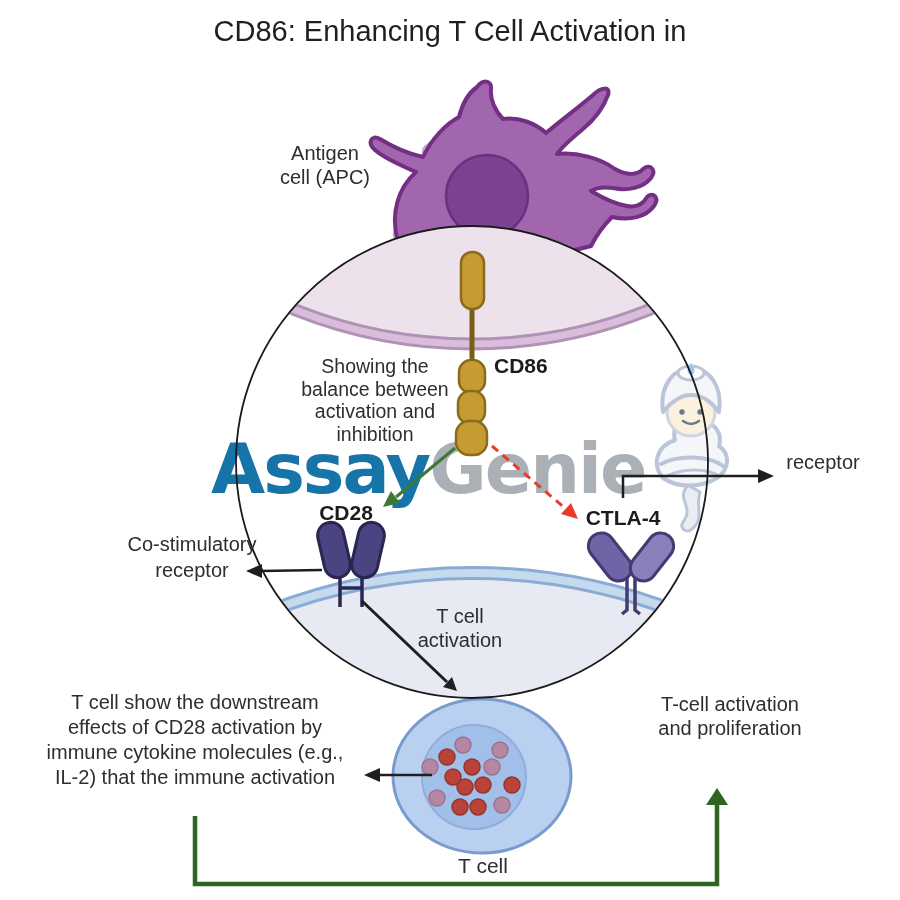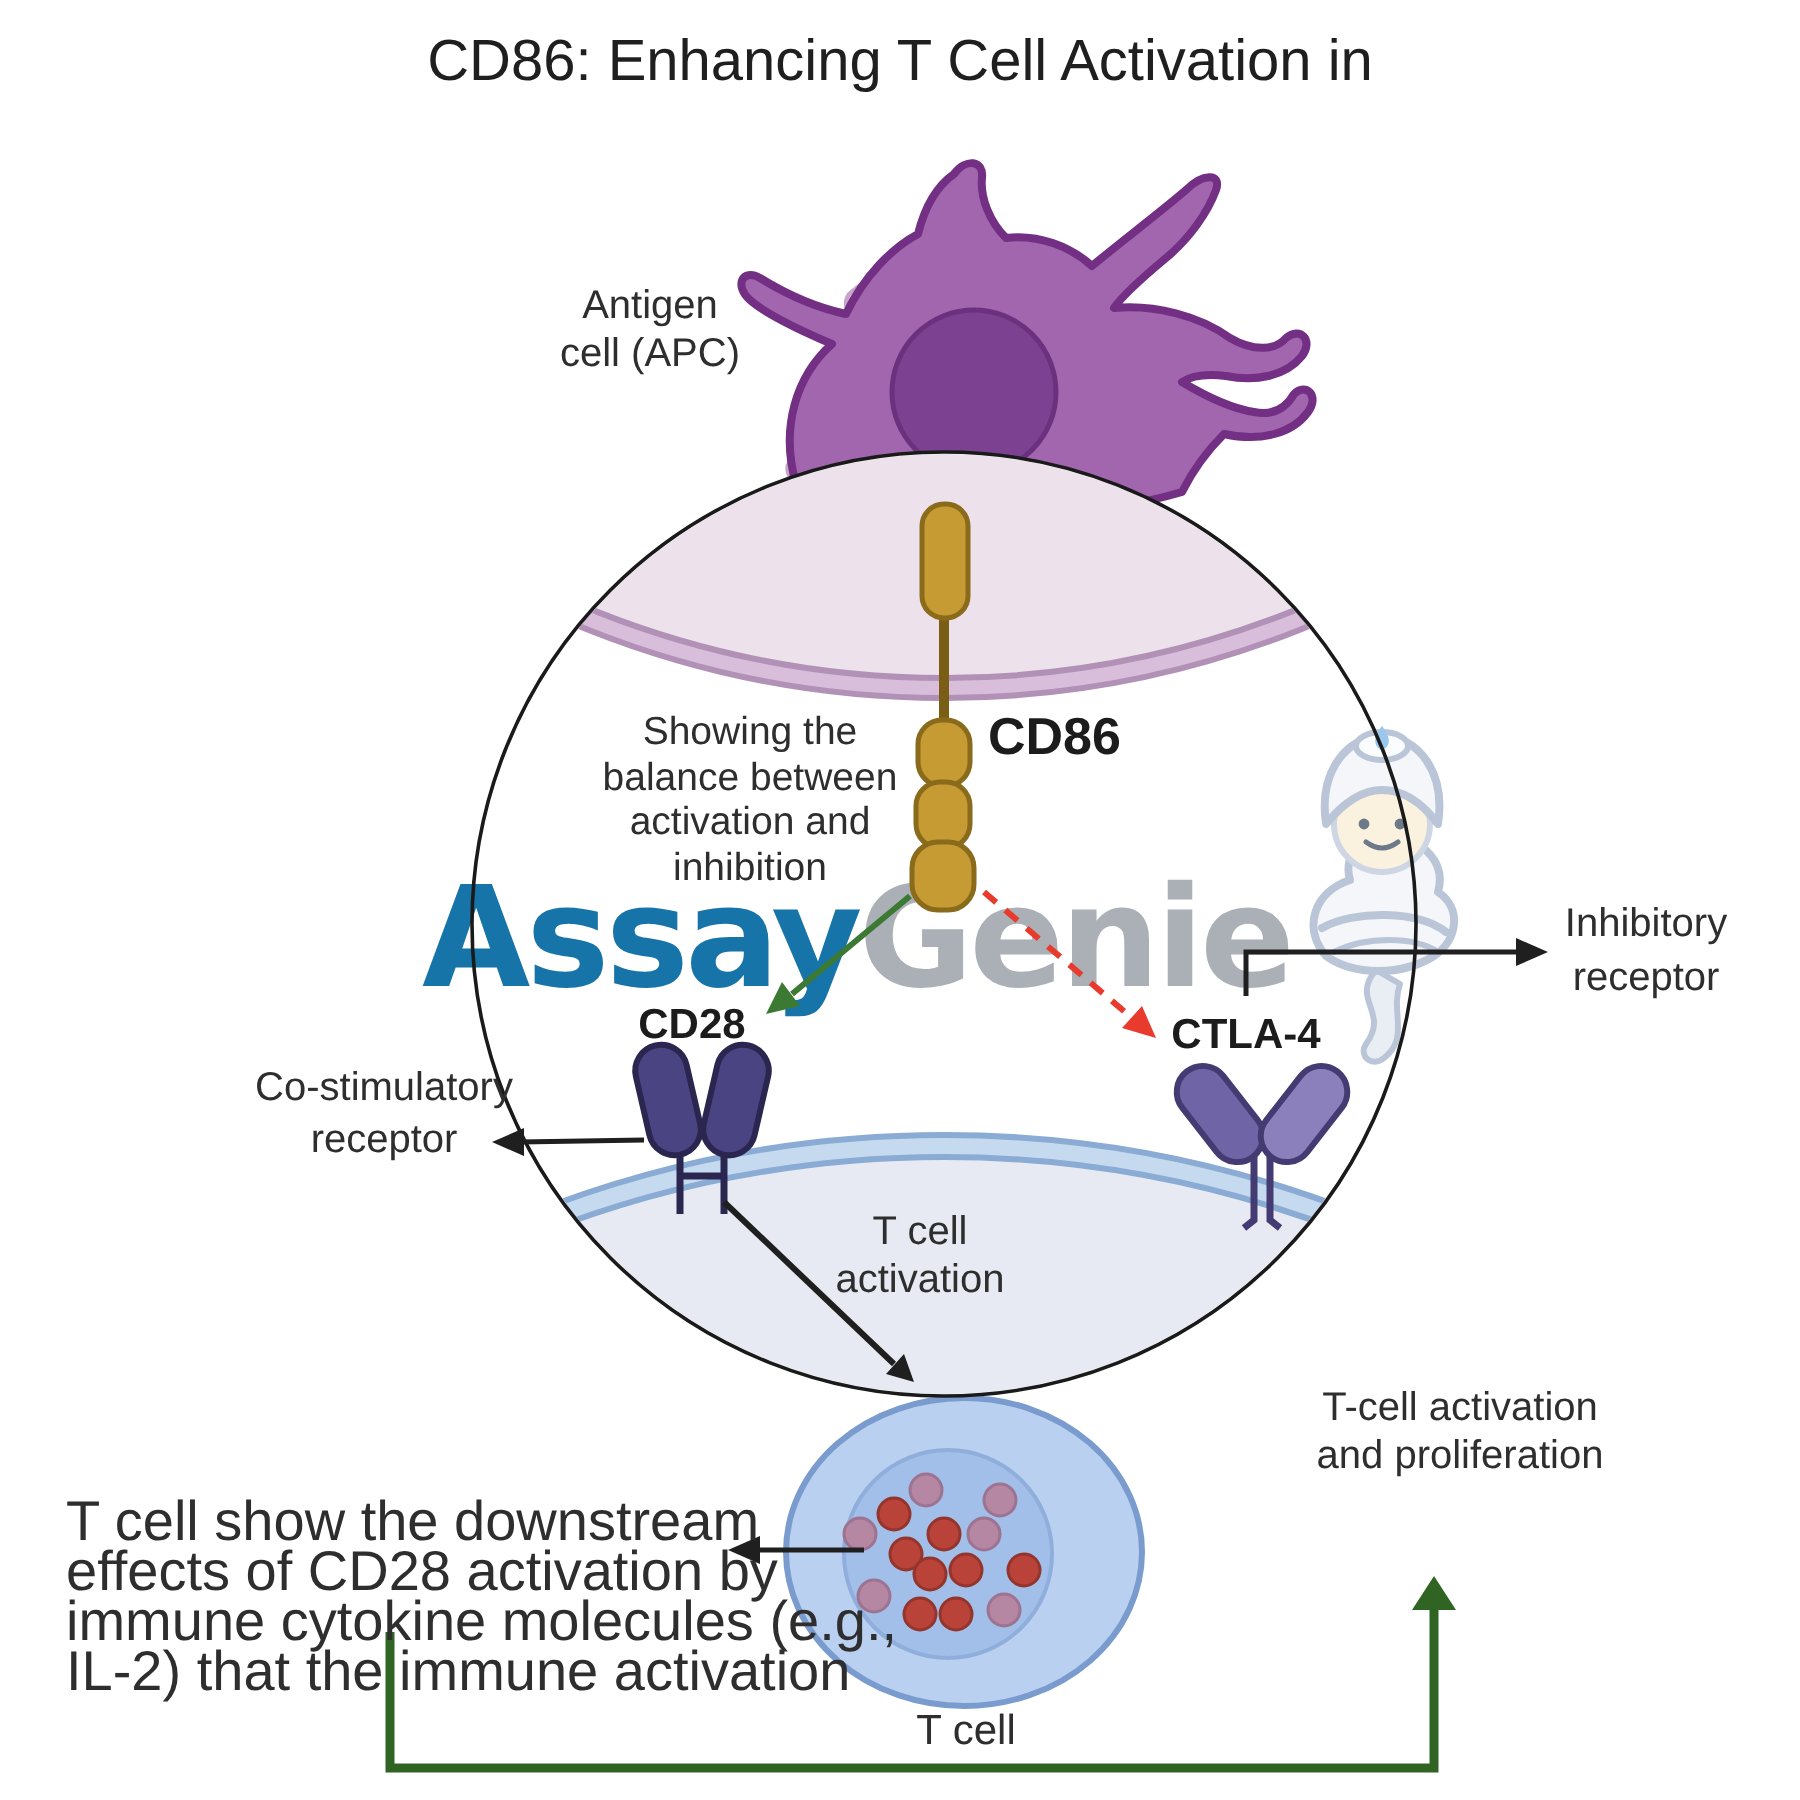--- a/index.html
+++ b/index.html
@@ -4,27 +4,27 @@
 <style>
   html,body{margin:0;padding:0;background:#ffffff;}
   .canvas{position:relative;width:900px;height:900px;background:#ffffff;overflow:hidden;
           font-family:"Liberation Sans",sans-serif;}
   .layer{position:absolute;left:0;top:0;}
   .lbl{position:absolute;text-align:center;color:#2e2e2e;line-height:1.2;}
   .lbl div{white-space:nowrap;}
   .title{left:0;right:0;top:13px;font-size:29px;color:#1f1f1f;line-height:37px;}
   .apc-label{left:245px;top:141px;width:160px;font-size:20px;line-height:24px;}
   .balance-note{left:293px;top:355px;width:164px;font-size:19.5px;line-height:22.5px;}
-  .cd86-label{left:494px;top:353px;font-size:26px;font-weight:bold;color:#1c1c1c;}
+  .cd86-label{left:494px;top:353px;font-size:21px;font-weight:bold;color:#1c1c1c;}
   .cd28-label{left:306px;top:500px;width:80px;font-size:21px;font-weight:bold;color:#1c1c1c;}
   .ctla4-label{left:573px;top:505px;width:100px;font-size:21px;font-weight:bold;color:#1c1c1c;}
   .costim-label{left:110px;top:531px;width:164px;font-size:20px;line-height:26px;}
   .inhib-label{left:752px;top:449px;width:142px;font-size:20px;line-height:27px;}
   .tcellact-label{left:398px;top:604px;width:124px;font-size:20px;line-height:24px;}
-  .downstream-label{left:33px;top:748px;width:324px;font-size:28px;line-height:25px;}
+  .downstream-label{left:33px;top:690px;width:324px;font-size:20px;line-height:25px;}
   .prolif-label{left:638px;top:692px;width:184px;font-size:20px;line-height:24px;}
   .tcell-label{left:433px;top:853px;width:100px;font-size:21px;}
   .watermark{position:absolute;left:211px;top:428px;font-family:"DejaVu Sans",sans-serif;
              font-weight:bold;font-size:70px;letter-spacing:-2px;opacity:.92;z-index:1;}
   .wm-assay{color:#0369a1;}
   .wm-genie{color:#A4AAB1;}
   .z0{z-index:0;} .z1{z-index:1;} .z2{z-index:2;} .z3{z-index:3;}
 </style>
 </head>
 <body>
@@ -196,21 +196,20 @@
   <div class="lbl cd86-label z3">CD86</div>
   <div class="lbl cd28-label z3">CD28</div>
   <div class="lbl ctla4-label z3">CTLA-4</div>
 
   <div class="lbl costim-label z3">
     <div>Co-stimulatory</div>
     <div>receptor</div>
   </div>
 
   <div class="lbl inhib-label z3">
-    <div>Inhibitory</div>
     <div>receptor</div>
   </div>
 
   <div class="lbl tcellact-label z3">
     <div>T cell</div>
     <div>activation</div>
   </div>
 
   <div class="lbl downstream-label z3">
     <div>T cell show the downstream</div>

